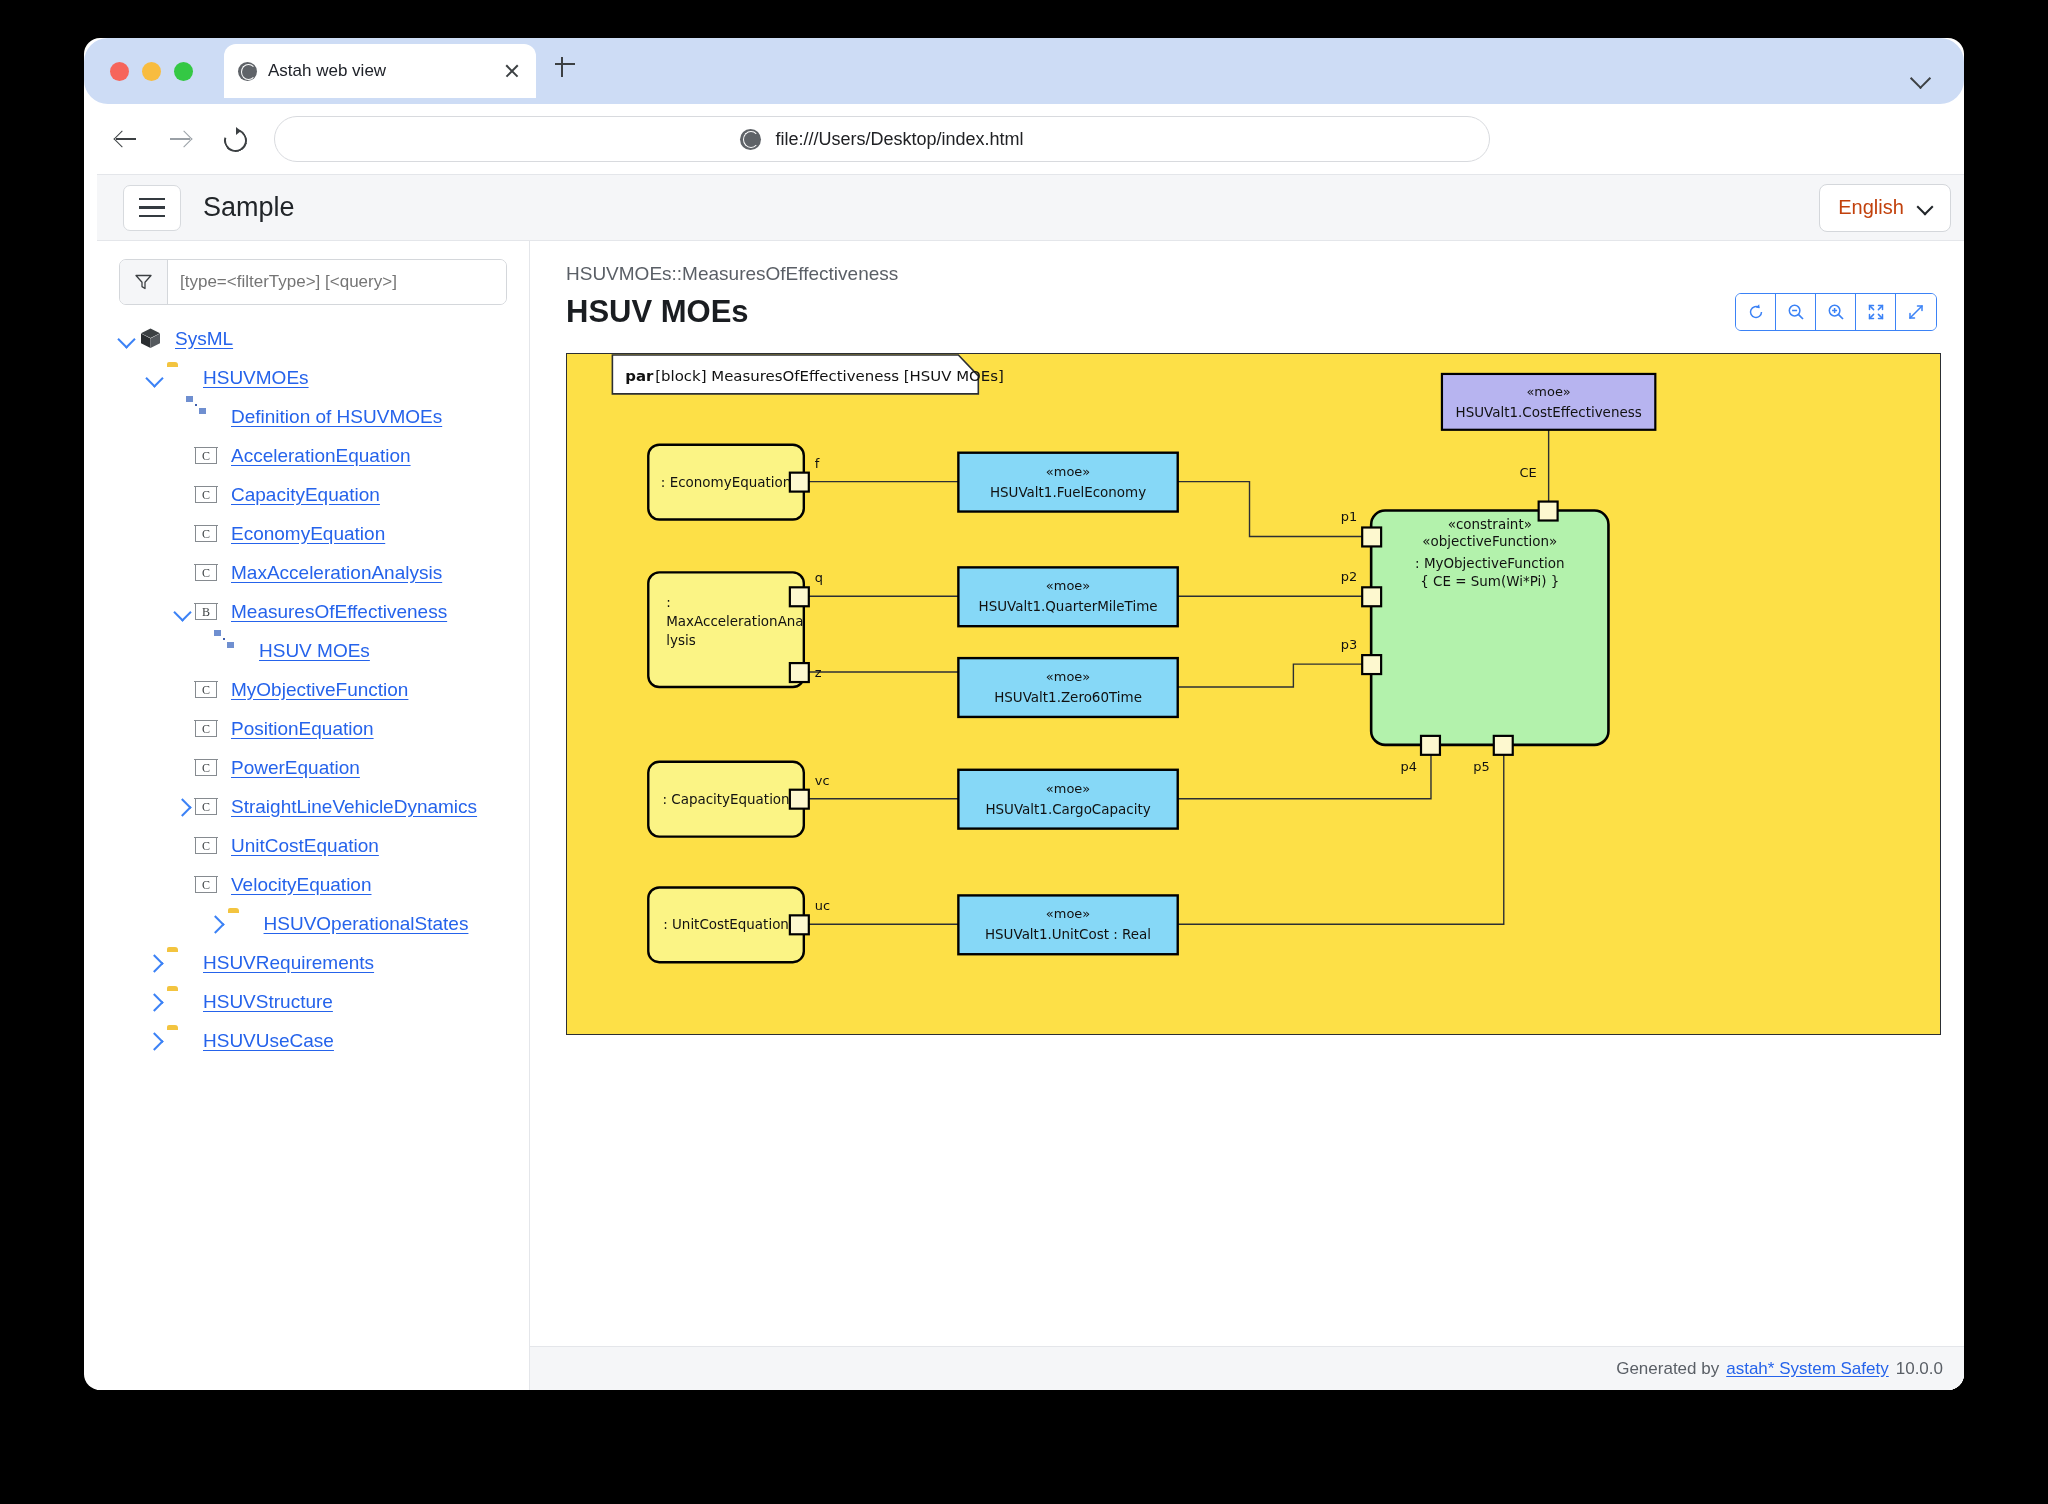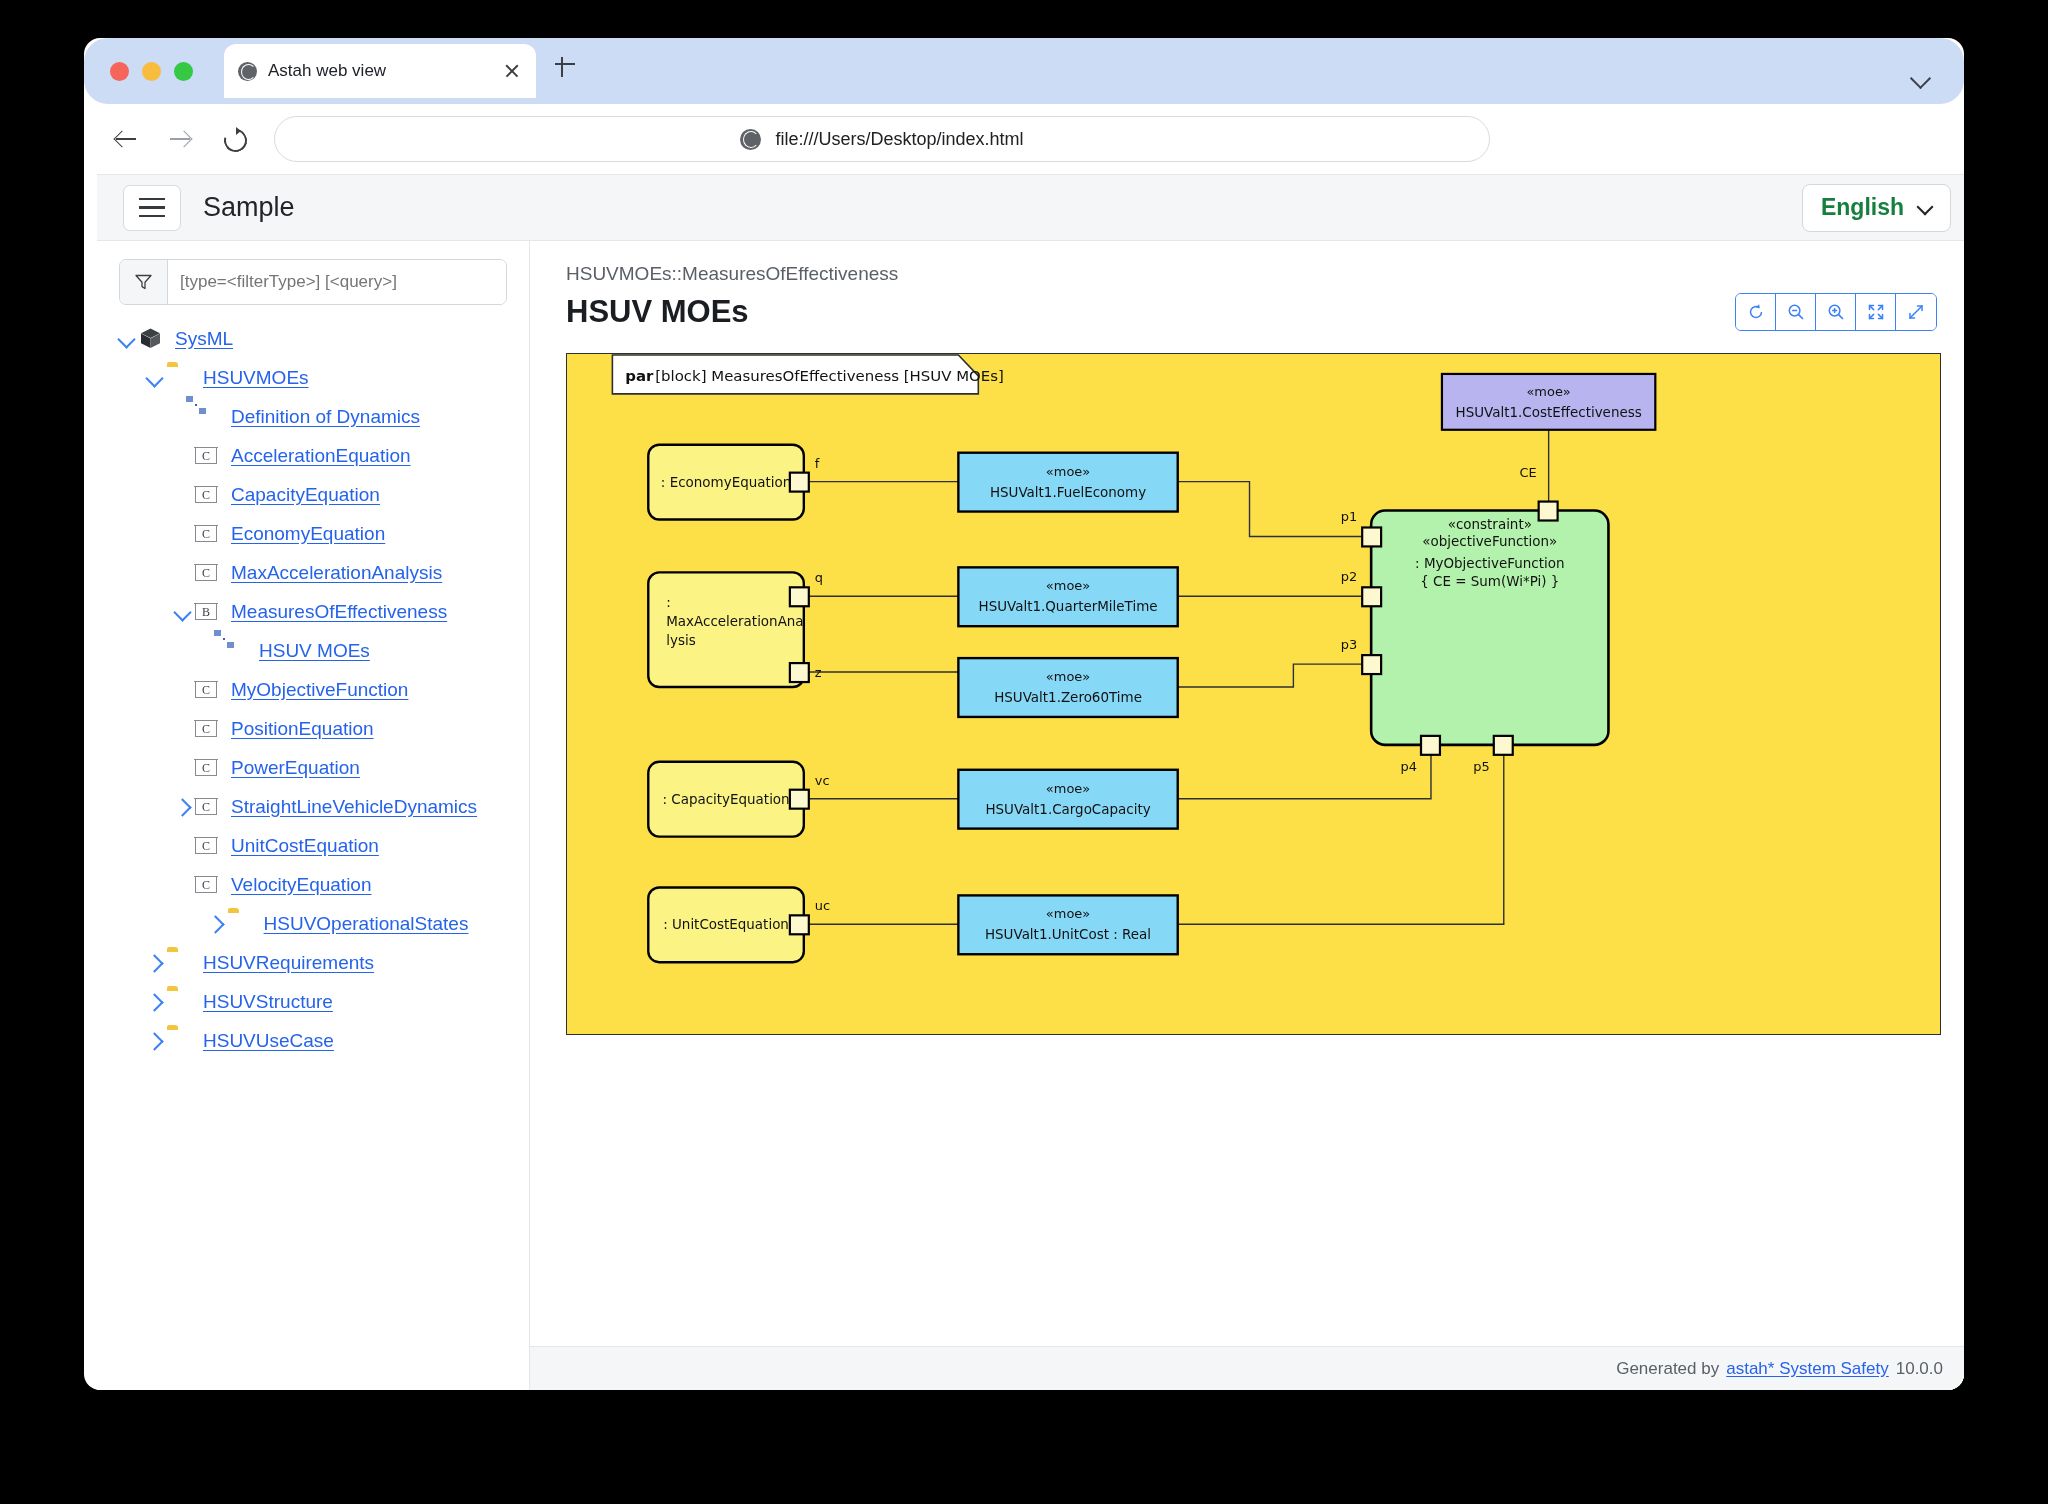--- a/index.html
+++ b/index.html
@@ -207,21 +207,21 @@
     margin-left: auto;
     height: 48px;
     min-width: 132px;
     background: #fff;
     border: 1px solid #d4d7db;
     border-radius: 8px;
     display: flex; align-items: center;
     justify-content: center; gap: 14px;
     padding: 0 18px;
   }
-  .lang-label { font-size: 23px; color: #15803d; font-weight: bold; }
+  .lang-label { font-size: 20px; color: #c2410c; }
   .chev-down {
     width: 14px; height: 14px; position: relative;
   }
   .chev-down::before {
     content:""; position:absolute; left:1px; top:0px;
     width: 10px; height: 10px;
     border-right: 2px solid #212529; border-bottom: 2px solid #212529;
     transform: rotate(45deg);
   }
 
@@ -470,21 +470,21 @@
                 <span class="node-label">SysML</span>
               </div>
               <div class="tree-node" style="padding-left: 44px;">
                 <span class="twisty down"></span>
                 <span class="node-icon"><span class="ico-folder"></span></span>
                 <span class="node-label">HSUVMOEs</span>
               </div>
               <div class="tree-node" style="padding-left: 72px;">
                 <span class="twisty none"></span>
                 <span class="node-icon"><span class="ico-diag"></span></span>
-                <span class="node-label">Definition of Dynamics</span>
+                <span class="node-label">Definition of HSUVMOEs</span>
               </div>
               <div class="tree-node" style="padding-left: 72px;">
                 <span class="twisty none"></span>
                 <span class="node-icon">
                   <span class="ico-class">C</span>
                 </span>
                 <span class="node-label">AccelerationEquation</span>
               </div>
               <div class="tree-node" style="padding-left: 72px;">
                 <span class="twisty none"></span>

